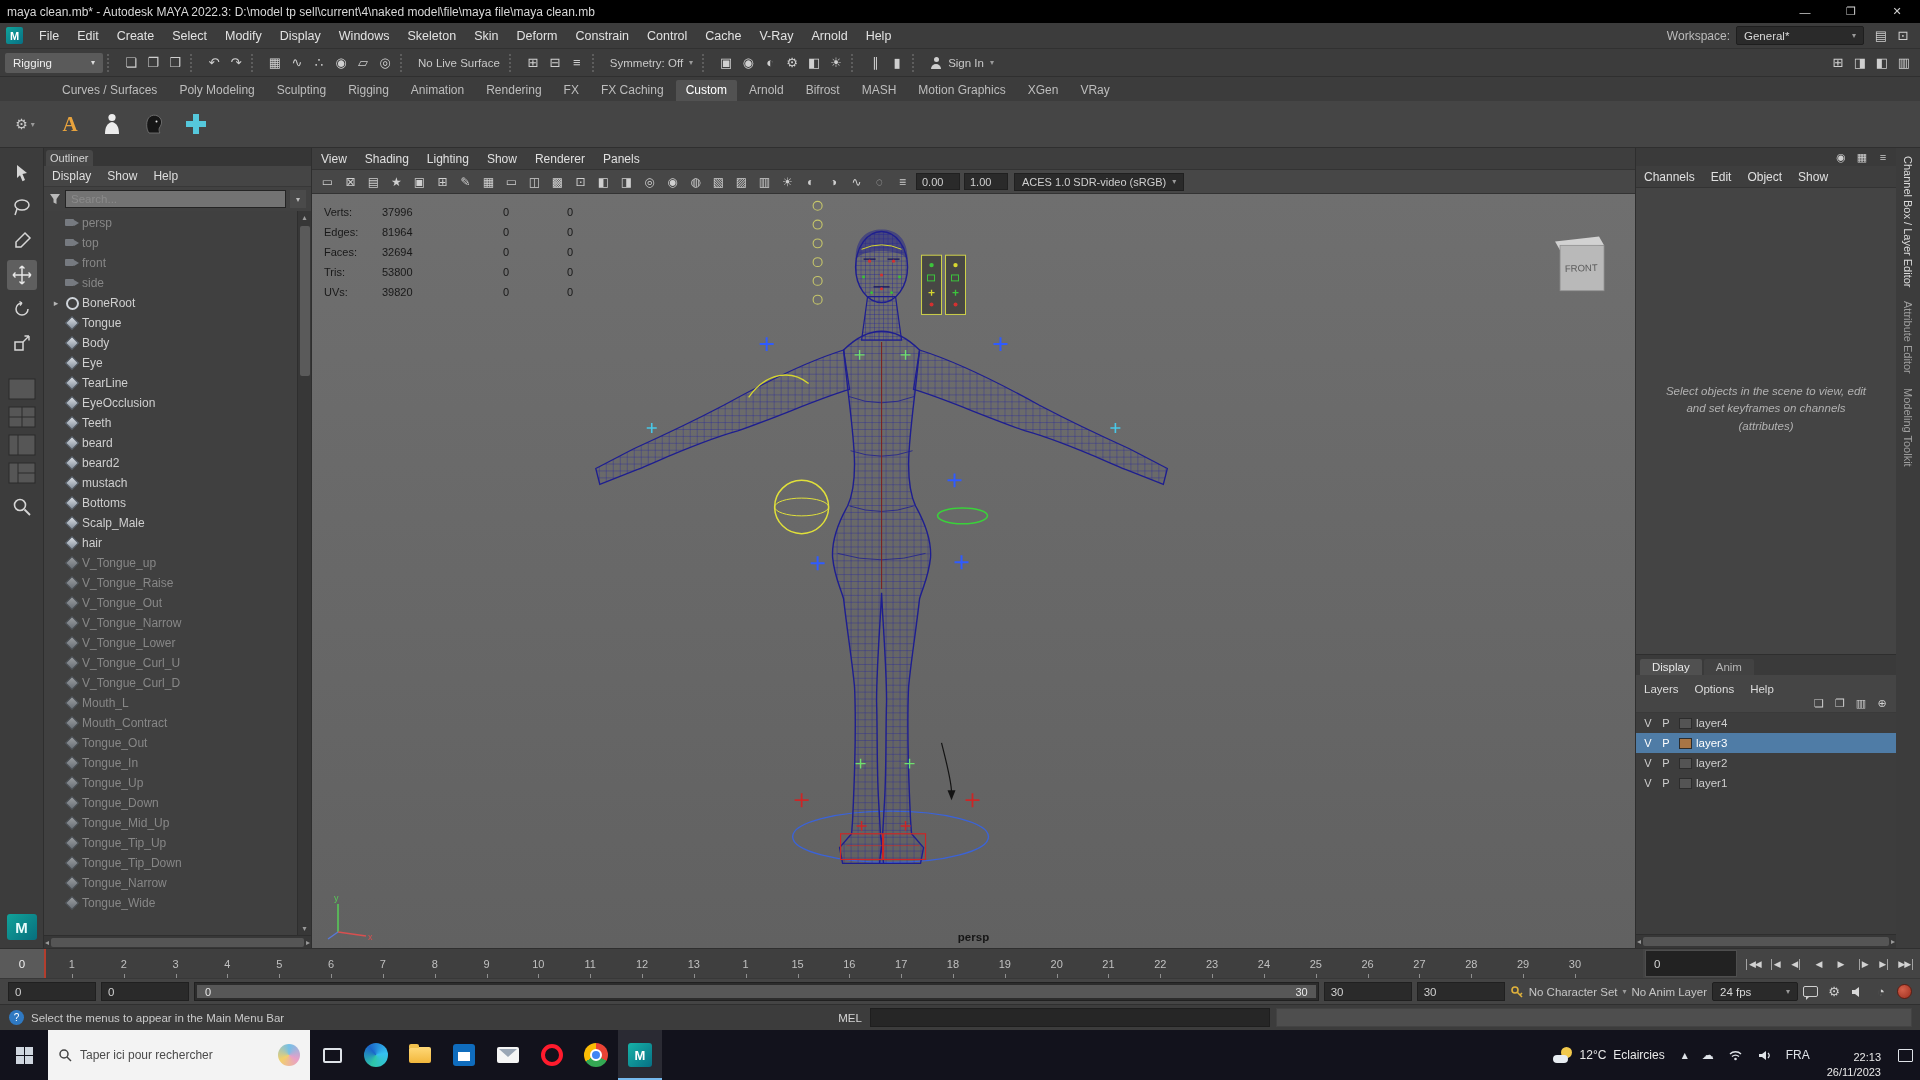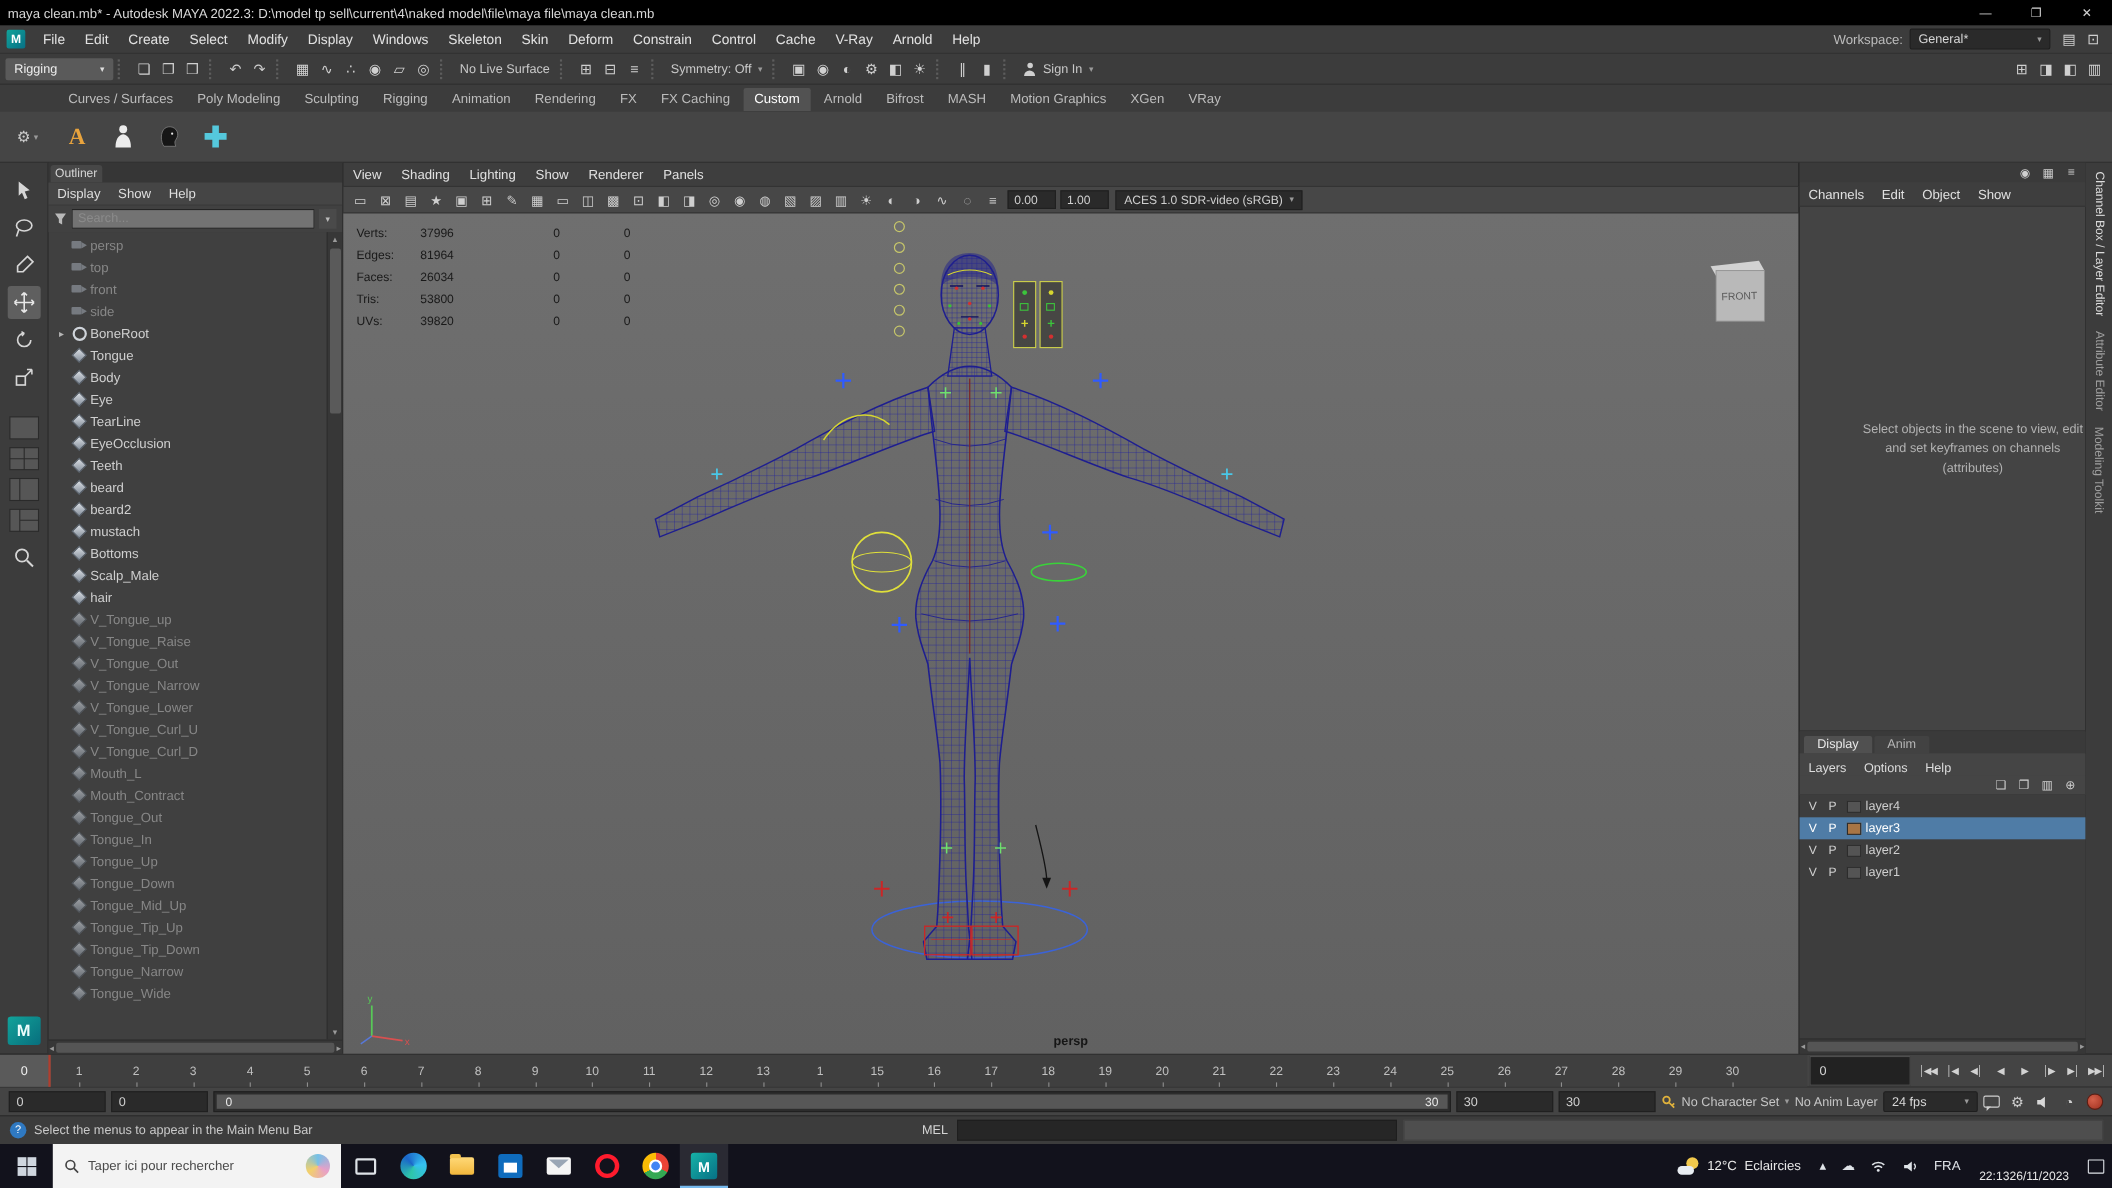--- a/index.html
+++ b/index.html
@@ -100,21 +100,21 @@
 .persp-label{position:absolute;bottom:5px;left:50%;transform:translateX(-50%);font-size:11.5px;font-weight:bold;color:#161616;z-index:2;}
 .axis{position:absolute;left:12px;bottom:6px;z-index:2;}
 .char-group{color:var(--wireframe_navy,#1e1e90);}
 
 
 .rightpanel{flex:0 0 260px;background:#444;display:flex;flex-direction:column;}
 .rp-topstrip{height:18px;background:#3a3a3a;display:flex;justify-content:flex-end;align-items:center;gap:3px;padding-right:4px;}
 .rp-topstrip .ibtn{width:18px;height:16px;font-size:11px;}
 .cb-menus{height:22px;background:#3e3e3e;display:flex;align-items:center;border-bottom:1px solid #333;}
 .cb-menu{padding:0 8px;font-size:12px;color:#e0e0e0;}
-.cb-empty{flex:1;display:flex;justify-content:flex-end;padding-top:195px;}
+.cb-empty{flex:1;display:flex;justify-content:center;padding-top:195px;font-style:italic;}
 .cb-empty-text{width:205px;text-align:center;color:#b2b2b2;font-size:11.5px;line-height:1.5;}
 .layer-editor{flex:0 0 294px;display:flex;flex-direction:column;border-top:1px solid #2e2e2e;}
 .le-tabs{height:20px;background:#3a3a3a;display:flex;align-items:flex-end;padding-left:4px;gap:2px;}
 .le-tab{padding:2px 12px;font-size:11.5px;color:#b5b5b5;background:#424242;border-radius:2px 2px 0 0;}
 .le-tab.active{background:#505050;color:#e8e8e8;}
 .le-menus{height:20px;display:flex;align-items:flex-end;background:#454545;}
 .le-menu{padding:0 8px;font-size:11.5px;color:#dcdcdc;}
 .le-icons{height:18px;display:flex;justify-content:flex-end;align-items:center;gap:3px;padding-right:5px;background:#454545;border-bottom:1px solid #3a3a3a;}
 .le-icons .ibtn{width:18px;height:16px;font-size:11px;}
 .le-list{flex:1;background:#3d3d3d;}
@@ -183,21 +183,21 @@
 .icon-opera{width:22px;height:22px;border:4px solid #ff1b2d;border-radius:50%;}
 .icon-chrome{width:24px;height:24px;border-radius:50%;background:conic-gradient(#ea4335 0 33%,#34a853 0 66%,#fbbc05 0 100%);position:relative;}
 .icon-chrome::after{content:"";position:absolute;inset:6px;border-radius:50%;background:#4285f4;border:2px solid #fff;}
 .icon-maya{width:24px;height:24px;border-radius:3px;background:linear-gradient(135deg,#16b2a7,#077085);color:#fff;font-weight:bold;font-size:13px;display:flex;align-items:center;justify-content:center;}
 .tray{margin-left:auto;display:flex;align-items:center;}
 .tray-weather{display:flex;align-items:center;gap:7px;padding:0 10px;color:#e8e8e8;font-size:12px;}
 .wicon{width:20px;height:16px;position:relative;flex:0 0 20px;}
 .wicon::before{content:"";position:absolute;left:8px;top:0;width:11px;height:11px;border-radius:50%;background:#f2c94c;}
 .wicon::after{content:"";position:absolute;left:0;bottom:0;width:15px;height:8px;border-radius:6px;background:#e8edf2;}
 .tray-item{padding:0 7px;color:#dfe3e8;display:flex;align-items:center;font-size:12px;}
-.tb-clock{display:flex;flex-direction:row;justify-content:center;align-items:flex-end;padding:0 10px;color:#e9e9e9;font-size:11px;line-height:1.35;margin-top:20px;}
+.tb-clock{display:flex;flex-direction:column;justify-content:center;align-items:flex-end;padding:0 10px;color:#e9e9e9;font-size:11px;line-height:1.35;margin-top:20px;}
 .notif{width:15px;height:13px;border:1px solid #dfe3e8;border-radius:1px;}
 </style>
 </head>
 <body>
 
 <div class="window">
 
   <div class="titlebar">
     <div class="title-text">maya clean.mb* - Autodesk MAYA 2022.3: D:\model tp sell\current\4\naked model\file\maya file\maya clean.mb</div>
     <div class="igroup">
@@ -720,21 +720,21 @@
 
             <div class="hud-row">
               <span class="hl">Edges:</span>
               <span class="hv">81964</span>
               <span class="hz">0</span>
               <span class="hz">0</span>
             </div>
 
             <div class="hud-row">
               <span class="hl">Faces:</span>
-              <span class="hv">26034</span>
+              <span class="hv">32694</span>
               <span class="hz">0</span>
               <span class="hz">0</span>
             </div>
 
             <div class="hud-row">
               <span class="hl">Tris:</span>
               <span class="hv">53800</span>
               <span class="hz">0</span>
               <span class="hz">0</span>
             </div>

